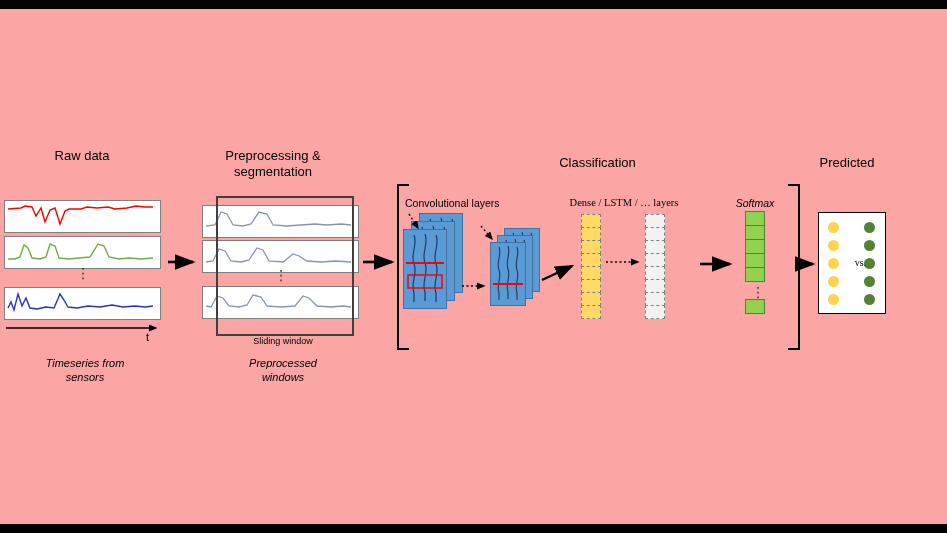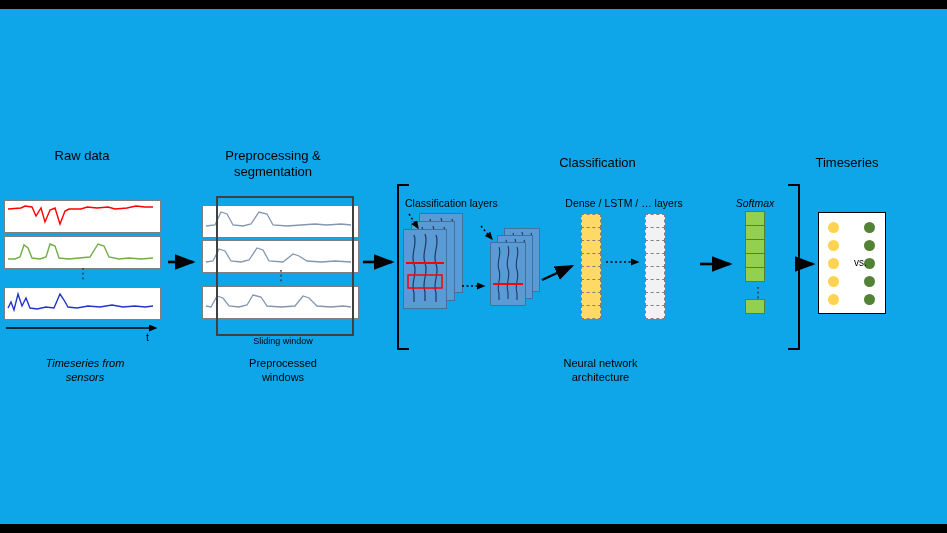--- a/index.html
+++ b/index.html
@@ -1,16 +1,16 @@
 <!DOCTYPE html>
 <html style="--red: #ff0000; --green_line: #70ad47; --blue_line: #2233cc; --gray_line: #8496b0; --conv_fill: #5b9bd5; --conv_stroke: #41719c; --conv_wave: #1f3864; --red_marker: #ff0000; --dense_fill: #ffd966; --cell_dash: #7f7f7f; --gray_fill: #f2f2f2; --gray_stroke: #7f7f7f; --softmax_fill: #92d050; --softmax_stroke: #538135; --pred_circle: #ffd24f; --true_circle: #538135;"><head>
 <meta charset="utf-8">
 <style>
   html,body{margin:0;padding:0;background:#000;}
-  .canvas{position:relative;width:947px;height:533px;background:#0ea5e9;overflow:hidden;
+  .canvas{position:relative;width:947px;height:533px;background:#fca5a5;overflow:hidden;
           font-family:"Liberation Sans", sans-serif;color:#000;}
   .bar{position:absolute;left:0;width:947px;height:9px;background:#000;}
   .heading{position:absolute;font-size:13px;text-align:center;line-height:1.25;}
   .caption{position:absolute;font-size:11px;text-align:center;line-height:1.3;}
   .collabel{position:absolute;font-size:10.5px;text-align:center;white-space:nowrap;}
   .sigbox{position:absolute;width:155px;height:31px;border:1px solid #7f7f7f;background:#fff;}
   .dots{position:absolute;font-size:14px;line-height:1;color:#333;}
   .window{position:absolute;border:2px solid #404040;background:transparent;}
   .winlabel{position:absolute;font-size:9px;text-align:center;}
   .convrect{position:absolute;border:1px solid var(--conv_stroke);background:var(--conv_fill);}
@@ -34,21 +34,21 @@
 <body>
 
 <div class="canvas">
 
   <div class="bar" style="top:0;"></div>
   <div class="bar" style="top:524px;"></div>
 
   <div class="heading" style="left:32px;top:148px;width:100px;">Raw data</div>
   <div class="heading" style="left:535px;top:155px;width:125px;">Classification</div>
   <div class="heading" style="left:208px;top:148px;width:130px;">Preprocessing &amp; segmentation</div>
-  <div class="heading" style="left:797px;top:155px;width:100px;">Timeseries</div>
+  <div class="heading" style="left:797px;top:155px;width:100px;">Predicted</div>
 
   <div class="sigbox" style="left:4px;top:200px;">
     <svg width="153" height="29" viewBox="0 0 153 29">
       <path d="M3,8 L16,7 L20,5 L27,6 L31,15 L36,7 L40,21 L45,9 L50,7 L55,23 L60,10 L64,8 L76,8 L82,6 L92,7 L103,6 L110,8 L122,7 L131,5 L140,6 L148,6" fill="none" stroke-width="1.4" stroke="#ff0000"></path>
     </svg>
   </div>
   <div class="sigbox" style="left:4px;top:236px;">
     <svg width="153" height="29" viewBox="0 0 153 29">
       <path d="M3,22 L10,22 L15,20 L19,8 L23,11 L27,21 L35,22 L41,20 L45,7 L50,9 L54,21 L64,22 L74,21 L85,20 L93,7 L99,9 L104,20 L114,22 L124,21 L136,22 L148,21" fill="none" stroke-width="1.4" stroke="#70ad47"></path>
     </svg>
@@ -73,26 +73,26 @@
     </svg>
   </div>
   <div class="dots" style="left:274px;top:268px;">⋮</div>
   <div class="sigbox" style="left:202px;top:286px;">
     <svg width="153" height="29" viewBox="0 0 153 29">
       <path d="M3,19 L8,20 L14,9 L20,11 L26,19 L36,20 L44,18 L50,8 L58,10 L64,19 L78,20 L92,19 L100,9 L106,11 L114,19 L128,20 L140,19 L148,20" fill="none" stroke-width="1.3" stroke="#8496b0"></path>
     </svg>
   </div>
   <div class="window" style="left:216px;top:196px;width:134px;height:136px;"></div>
   <div class="winlabel" style="left:233px;top:336px;width:100px;text-align:center;">Sliding  window</div>
-  <div class="caption" style="left:238px;top:356px;width:90px;">Preprocessed windows</div>
+  <div class="caption" style="left:238px;top:356px;width:90px;font-style:italic;">Preprocessed windows</div>
 
   <div class="bracket-l" style="left:397px;top:184px;height:162px;"></div>
   <div class="bracket-r" style="left:788px;top:184px;height:162px;"></div>
 
-  <div class="collabel" style="left:405px;top:197px;width:120px;text-align:left;">Classification layers</div>
+  <div class="collabel" style="left:405px;top:197px;width:120px;text-align:left;">Convolutional layers</div>
 
   <div class="convrect" style="left:419px;top:213px;width:42px;height:78px;">
     <svg width="42" height="78" viewBox="0 0 42 78">
       <path d="M10,5 C14,15 6,24 10,34 C14,44 6,53 10,63 L10,72" fill="none" stroke-width="1.2" stroke="#1f3864"></path>
       <path d="M21,4 C25,14 17,23 21,33 C25,43 17,52 21,62 L21,71" fill="none" stroke-width="1.2" stroke="#1f3864"></path>
       <path d="M32,5 C36,15 28,24 32,34 C36,44 28,53 32,63 L32,72" fill="none" stroke-width="1.2" stroke="#1f3864"></path>
     </svg>
   </div>
   <div class="convrect" style="left:411px;top:221px;width:42px;height:78px;">
     <svg width="42" height="78" viewBox="0 0 42 78">
@@ -127,21 +127,21 @@
   </div>
   <div class="convrect" style="left:490px;top:242px;width:34px;height:62px;">
     <svg width="34" height="62" viewBox="0 0 34 62">
       <path d="M8,4 C11,12 5,19 8,27 C11,35 5,42 8,50 L8,57" fill="none" stroke-width="1.1" stroke="#1f3864"></path>
       <path d="M17,3 C20,11 14,18 17,26 C20,34 14,41 17,49 L17,56" fill="none" stroke-width="1.1" stroke="#1f3864"></path>
       <path d="M26,4 C29,12 23,19 26,27 C29,35 23,42 26,50 L26,57" fill="none" stroke-width="1.1" stroke="#1f3864"></path>
       <path d="M2,41 L32,41" fill="none" stroke-width="2" stroke="#ff0000"></path>
     </svg>
   </div>
 
-  <div class="collabel" style="left:563px;top:197px;width:122px;">Dense / LSTM / … layers</div>
+  <div class="collabel" style="left:563px;top:197px;width:122px;font-family:Liberation Serif, serif;">Dense / LSTM / … layers</div>
 
   <div class="cellcol" style="left:581px;top:214px;">
     <div class="cell dense"></div>
     <div class="cell dense"></div>
     <div class="cell dense"></div>
     <div class="cell dense"></div>
     <div class="cell dense"></div>
     <div class="cell dense"></div>
     <div class="cell dense"></div>
     <div class="cell dense"></div>
@@ -162,34 +162,33 @@
   <div class="cellcol" style="left:745px;top:211px;">
     <div class="cell soft"></div>
     <div class="cell soft"></div>
     <div class="cell soft"></div>
     <div class="cell soft"></div>
     <div class="cell soft"></div>
   </div>
   <div class="dots" style="left:751px;top:285px;">⋮</div>
   <div class="cell soft" style="position:absolute;left:745px;top:300px;"></div>
 
-  <div class="caption" style="left:553px;top:356px;width:95px;">Neural network architecture</div>
 
   <div class="evalbox" style="left:818px;top:212px;width:66px;height:100px;"></div>
   <div class="circ pred" style="left:828px;top:222px;"></div>
   <div class="circ pred" style="left:828px;top:240px;"></div>
   <div class="circ pred" style="left:828px;top:258px;"></div>
   <div class="circ pred" style="left:828px;top:276px;"></div>
   <div class="circ pred" style="left:828px;top:294px;"></div>
   <div class="circ true" style="left:864px;top:222px;"></div>
   <div class="circ true" style="left:864px;top:240px;"></div>
   <div class="circ true" style="left:864px;top:258px;"></div>
   <div class="circ true" style="left:864px;top:276px;"></div>
   <div class="circ true" style="left:864px;top:294px;"></div>
-  <div class="vslabel" style="left:839px;top:257px;width:43px;">vs.</div>
+  <div class="vslabel" style="left:839px;top:257px;width:43px;font-family:Liberation Serif, serif;">vs.</div>
 
   <svg class="overlay" width="947" height="533">
     <defs>
       <marker id="ah" markerWidth="9" markerHeight="8" refX="7" refY="3" orient="auto">
         <path d="M0,0 L8,3 L0,6 z" fill="#000"></path>
       </marker>
       <marker id="ahs" markerWidth="7" markerHeight="6" refX="5" refY="2.5" orient="auto">
         <path d="M0,0 L6,2.5 L0,5 z" fill="#000"></path>
       </marker>
     </defs>

